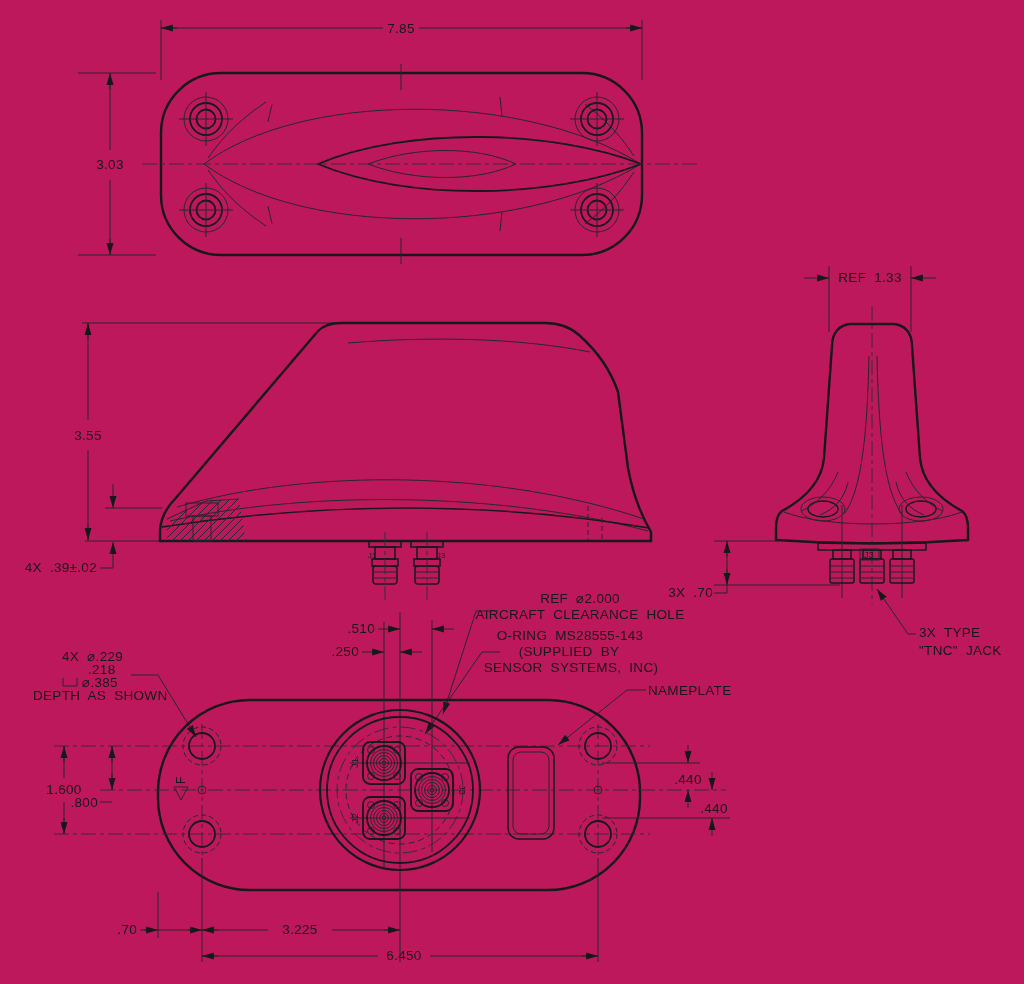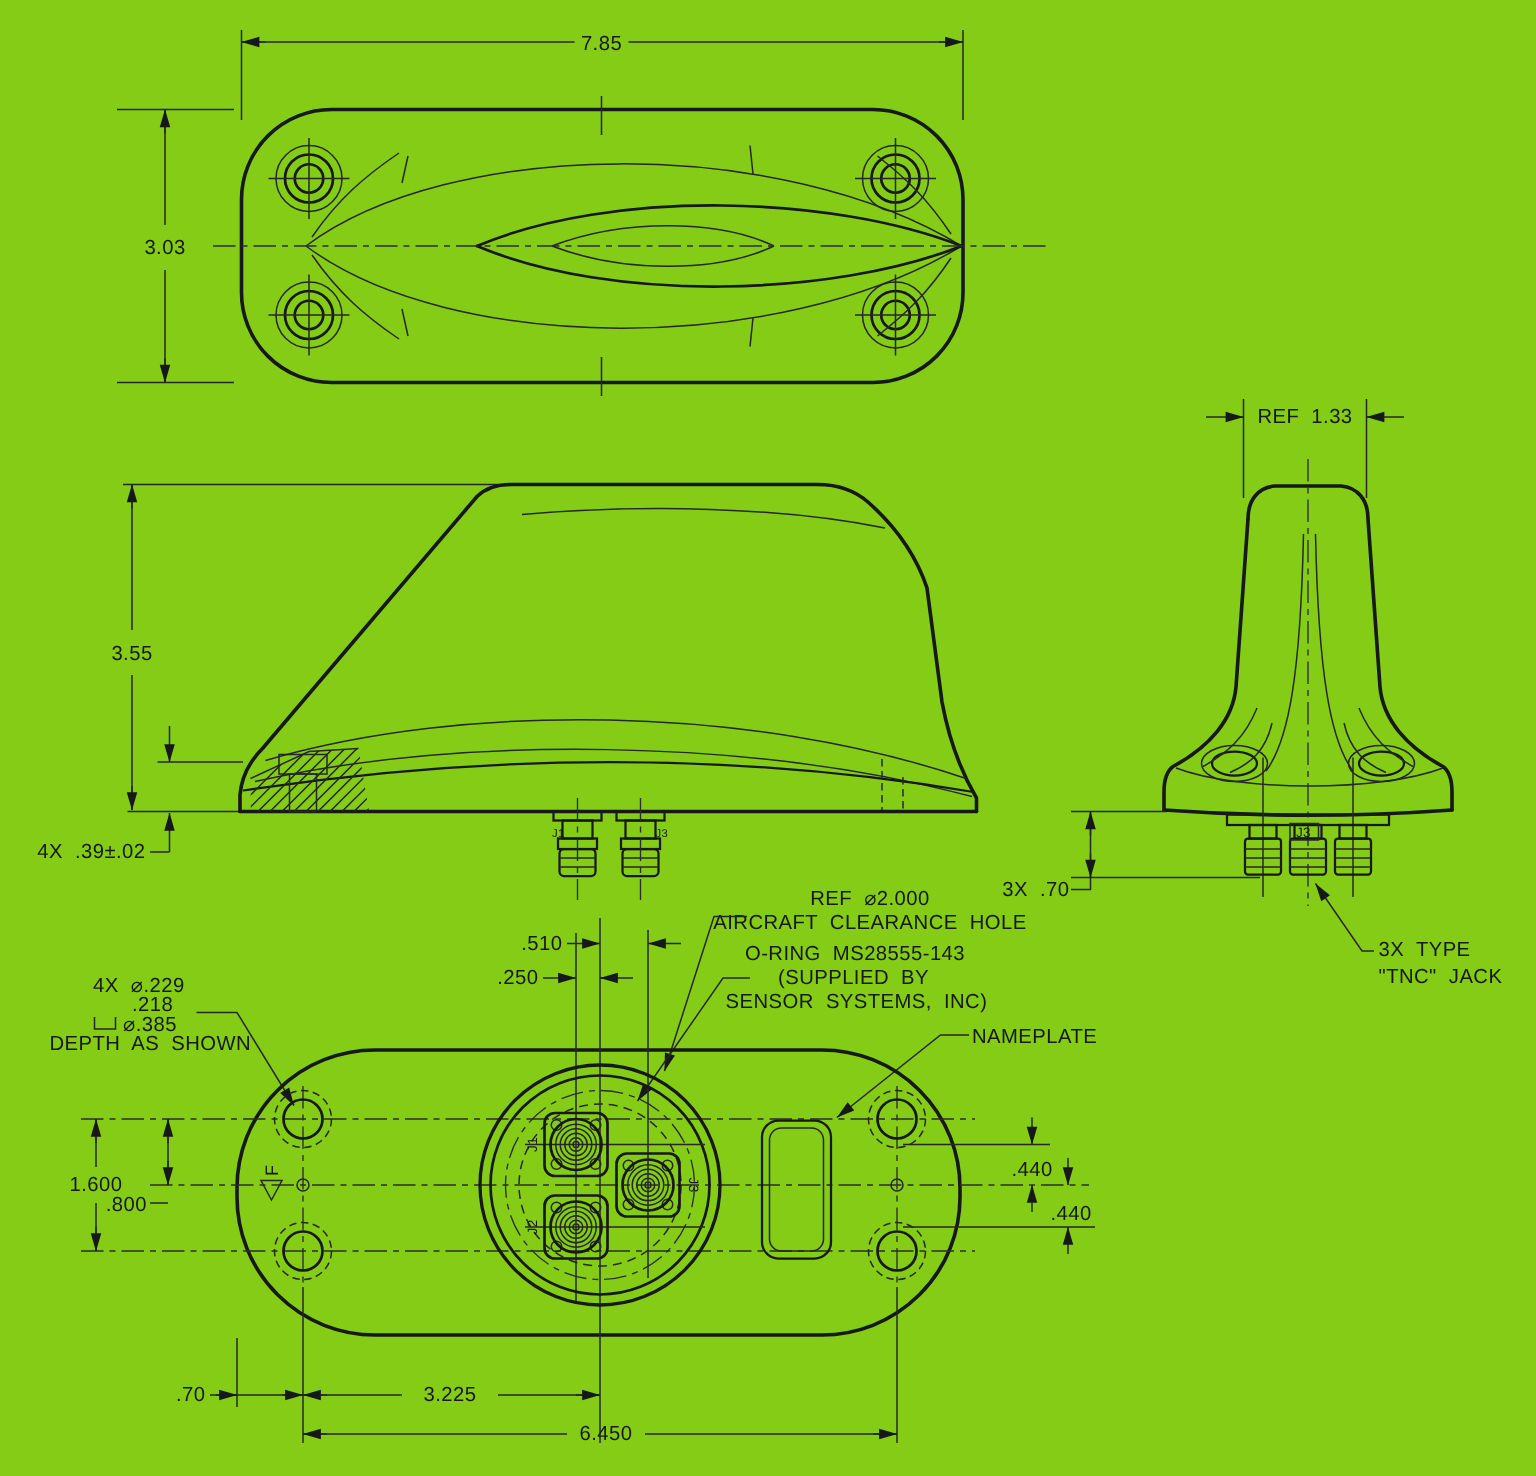--- a/index.html
+++ b/index.html
@@ -15,21 +15,21 @@
   .thin{stroke:#26272b;stroke-width:1;fill:none;}
   .dim{stroke:#26272b;stroke-width:1;fill:none;}
   .cl{stroke:#2b2c30;stroke-width:.9;fill:none;stroke-dasharray:15 4 4 4;}
   .hid{stroke-dasharray:5 3;}
   .dash{stroke-dasharray:6 4;}
   .hdash{stroke-dasharray:5 3;}
 </style>
 </head>
 <body>
 
-<div class="sheet" style="background:#84cc16">
+<div class="sheet" style="background:#be185d">
 <svg width="1024" height="984" viewBox="0 0 1024 984">
   <defs>
     <marker id="ah" markerUnits="userSpaceOnUse" markerWidth="13" markerHeight="8" refX="12.4" refY="4" orient="auto">
       <path d="M0.5,0.5 L12.5,4 L0.5,7.5 Z" fill="#17181a"></path>
     </marker>
     <clipPath id="hatchclip">
           <polygon points="167,519 206,501 239,499 246,541 167,541"></polygon>
         </clipPath>
   </defs>
 

